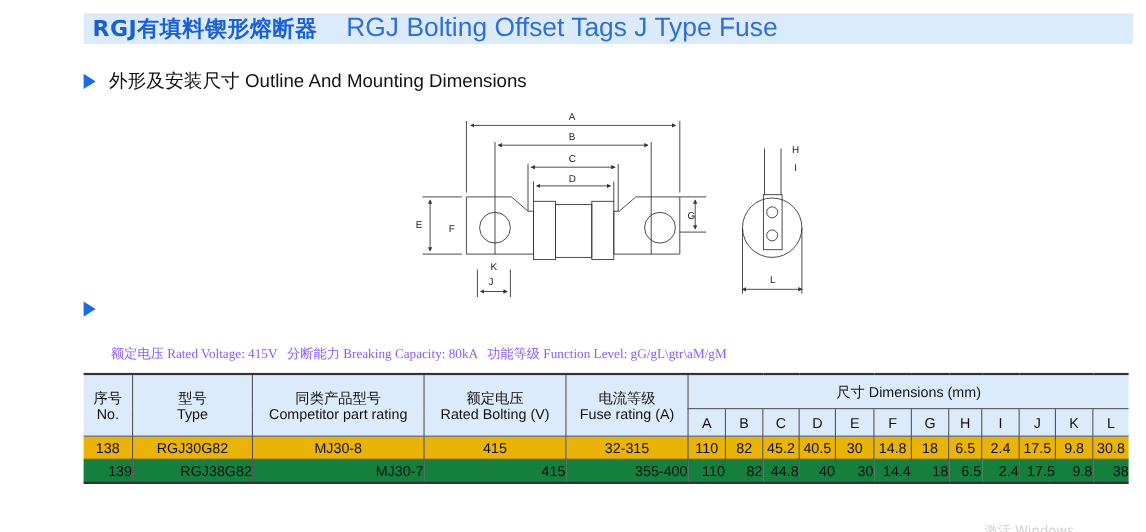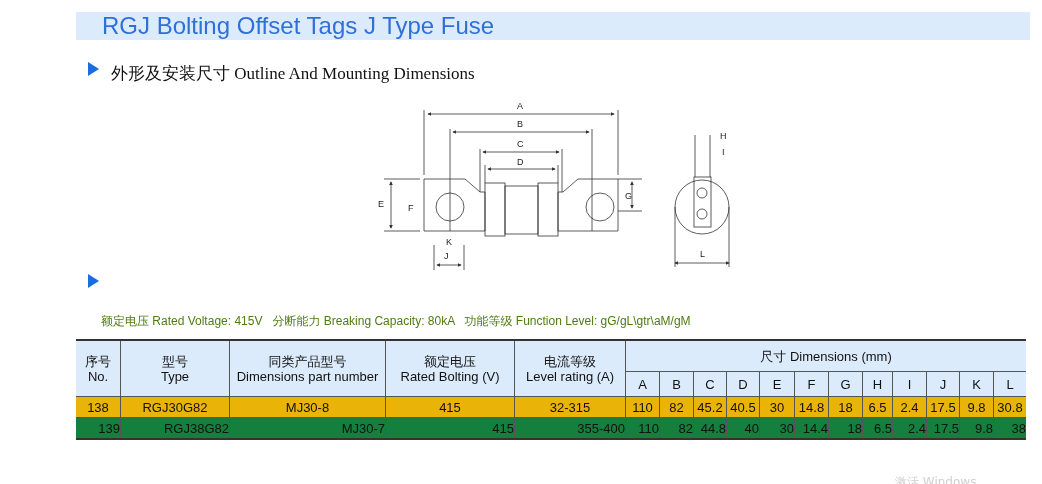--- a/index.html
+++ b/index.html
@@ -4,50 +4,51 @@
 <style>
   html, body { margin:0; padding:0; background:#ffffff; }
   body { width:1042px; height:484px; position:relative; overflow:hidden;
          font-family:"DejaVu Sans", "Liberation Sans", sans-serif; color:#222; }
 
   .title-bar { position:absolute; left:76px; top:12px; width:954px; height:28px;
                background:#dcebfb; display:flex; align-items:center; }
   .title-cn { font-weight:bold; color:#1a5fd4; font-size:20px; margin-left:8px; letter-spacing:0.5px; }
   .title-en { color:#2f6fd8; font-size:24px; margin-left:26px; font-family:"Liberation Sans", sans-serif; }
 
-  .section-head { position:absolute; left:88px; display:flex; font-size:17px; color:#111;
-                  font-family:Liberation Serif, serif; }
+  .section-head { position:absolute; left:76px; display:flex; align-items:center; font-size:17px; color:#111;
+                  font-family:Liberation Sans, sans-serif; }
   .tri { width:0; height:0; border-top:7px solid transparent; border-bottom:7px solid transparent;
          border-left:11px solid #1a6de0; margin-right:12px; }
   .sec1 { top:62px; }
   .sec2 { top:274px; }
 
   .drawing { position:absolute; left:360px; top:95px; width:410px; height:175px; }
 
-  .params { position:absolute; left:101px; top:313px; font-size:12px; color:#4d7c0f;
-            font-family:Liberation Sans, sans-serif; white-space:pre; }
+  .params { position:absolute; left:101px; top:313px; font-size:12px; color:#8b5cf6;
+            font-family:Liberation Serif, serif; white-space:pre; }
 
   table.spec { position:absolute; left:76px; top:339px; border-collapse:collapse;
                font-family:"Liberation Sans", sans-serif; font-size:13px; color:#111; }
   table.spec td, table.spec th { border:1px solid #555; text-align:center; padding:0; font-weight:normal; }
   table.spec { border-top:2px solid #333; border-bottom:2px solid #333; }
   table.spec thead th { background:#dcebfb; line-height:15px; }
   table.spec tr.r0 td { background:#eab308; height:20px; }
   table.spec tr.r1 td { background:#15803d; height:20px;text-align:right; }
   table.spec th.dimhead { height:30px;margin-top:40px; }
   table.spec th.dimcol { height:24px; }
   table.spec td:first-child, table.spec th:first-child { border-left:none;margin-left:19px; }
   table.spec td:last-child, table.spec th:last-child { border-right:none; }
 
   .watermark { position:absolute; left:895px; top:474px; font-size:12px; color:#cfcfcf; }
 </style>
 </head>
 <body>
 
 <div class="title-bar">
+  <span class="title-cn">RGJ有填料锲形熔断器</span>
   <span class="title-en">RGJ Bolting Offset Tags J Type Fuse</span>
 </div>
 
 <div class="section-head sec1">
   <span class="tri"></span>
   <span>外形及安装尺寸 Outline And Mounting Dimensions</span>
 </div>
 
 <svg class="drawing" viewBox="0 0 410 175" font-family="Liberation Sans, sans-serif" font-size="9" fill="none" stroke="#333" stroke-width="0.8">
   <defs>
@@ -126,29 +127,29 @@
       <th rowspan="2" style="width:44px">
         <div>序号</div>
         <div>No.</div>
       </th>
       <th rowspan="2" style="width:108px">
         <div>型号</div>
         <div>Type</div>
       </th>
       <th rowspan="2" style="width:155px">
         <div>同类产品型号</div>
-        <div>Dimensions part number</div>
+        <div>Competitor part rating</div>
       </th>
       <th rowspan="2" style="width:128px">
         <div>额定电压</div>
         <div>Rated Bolting (V)</div>
       </th>
       <th rowspan="2" style="width:110px">
         <div>电流等级</div>
-        <div>Level rating (A)</div>
+        <div>Fuse rating (A)</div>
       </th>
       <th colspan="12" class="dimhead">尺寸 Dimensions (mm)</th>
     </tr>
     <tr>
       <th class="dimcol" style="width:33px">A</th>
       <th class="dimcol" style="width:33px">B</th>
       <th class="dimcol" style="width:32px">C</th>
       <th class="dimcol" style="width:32px">D</th>
       <th class="dimcol" style="width:34px">E</th>
       <th class="dimcol" style="width:33px">F</th>

